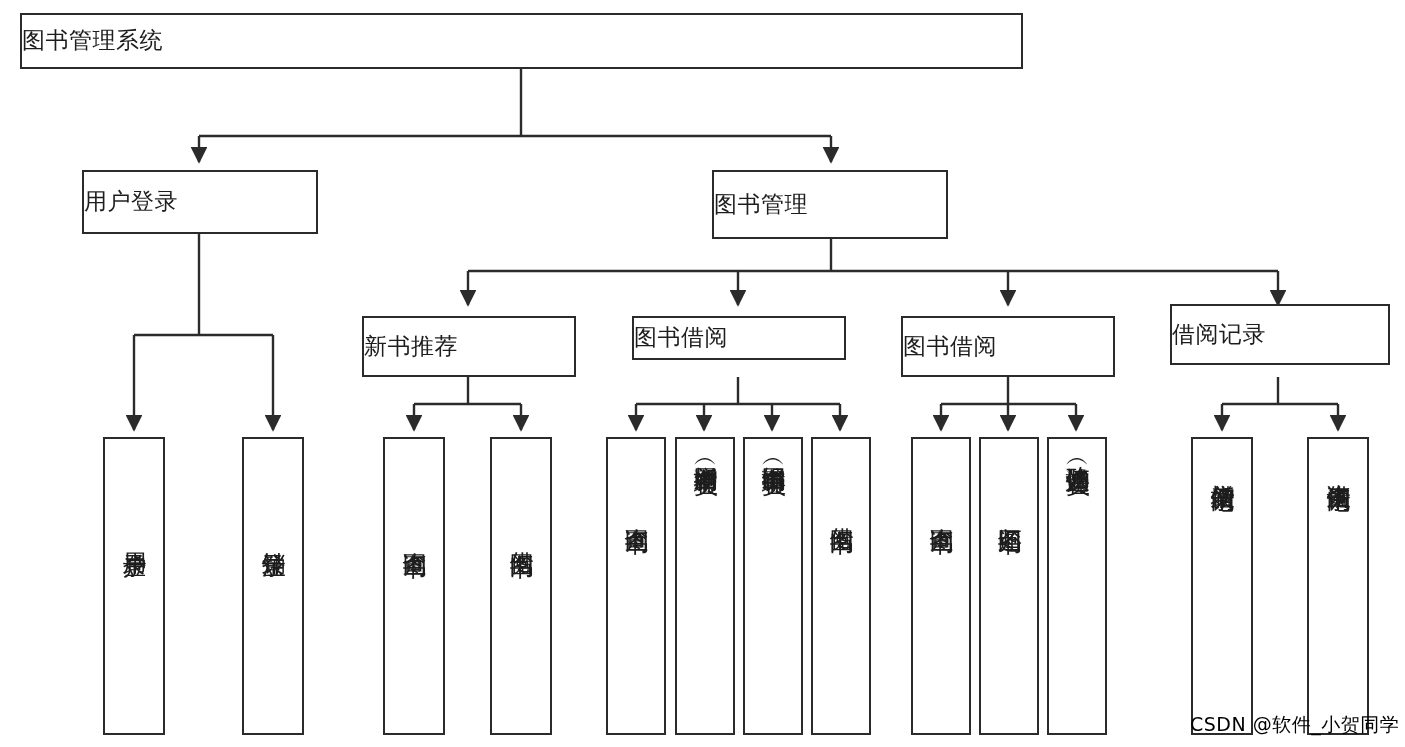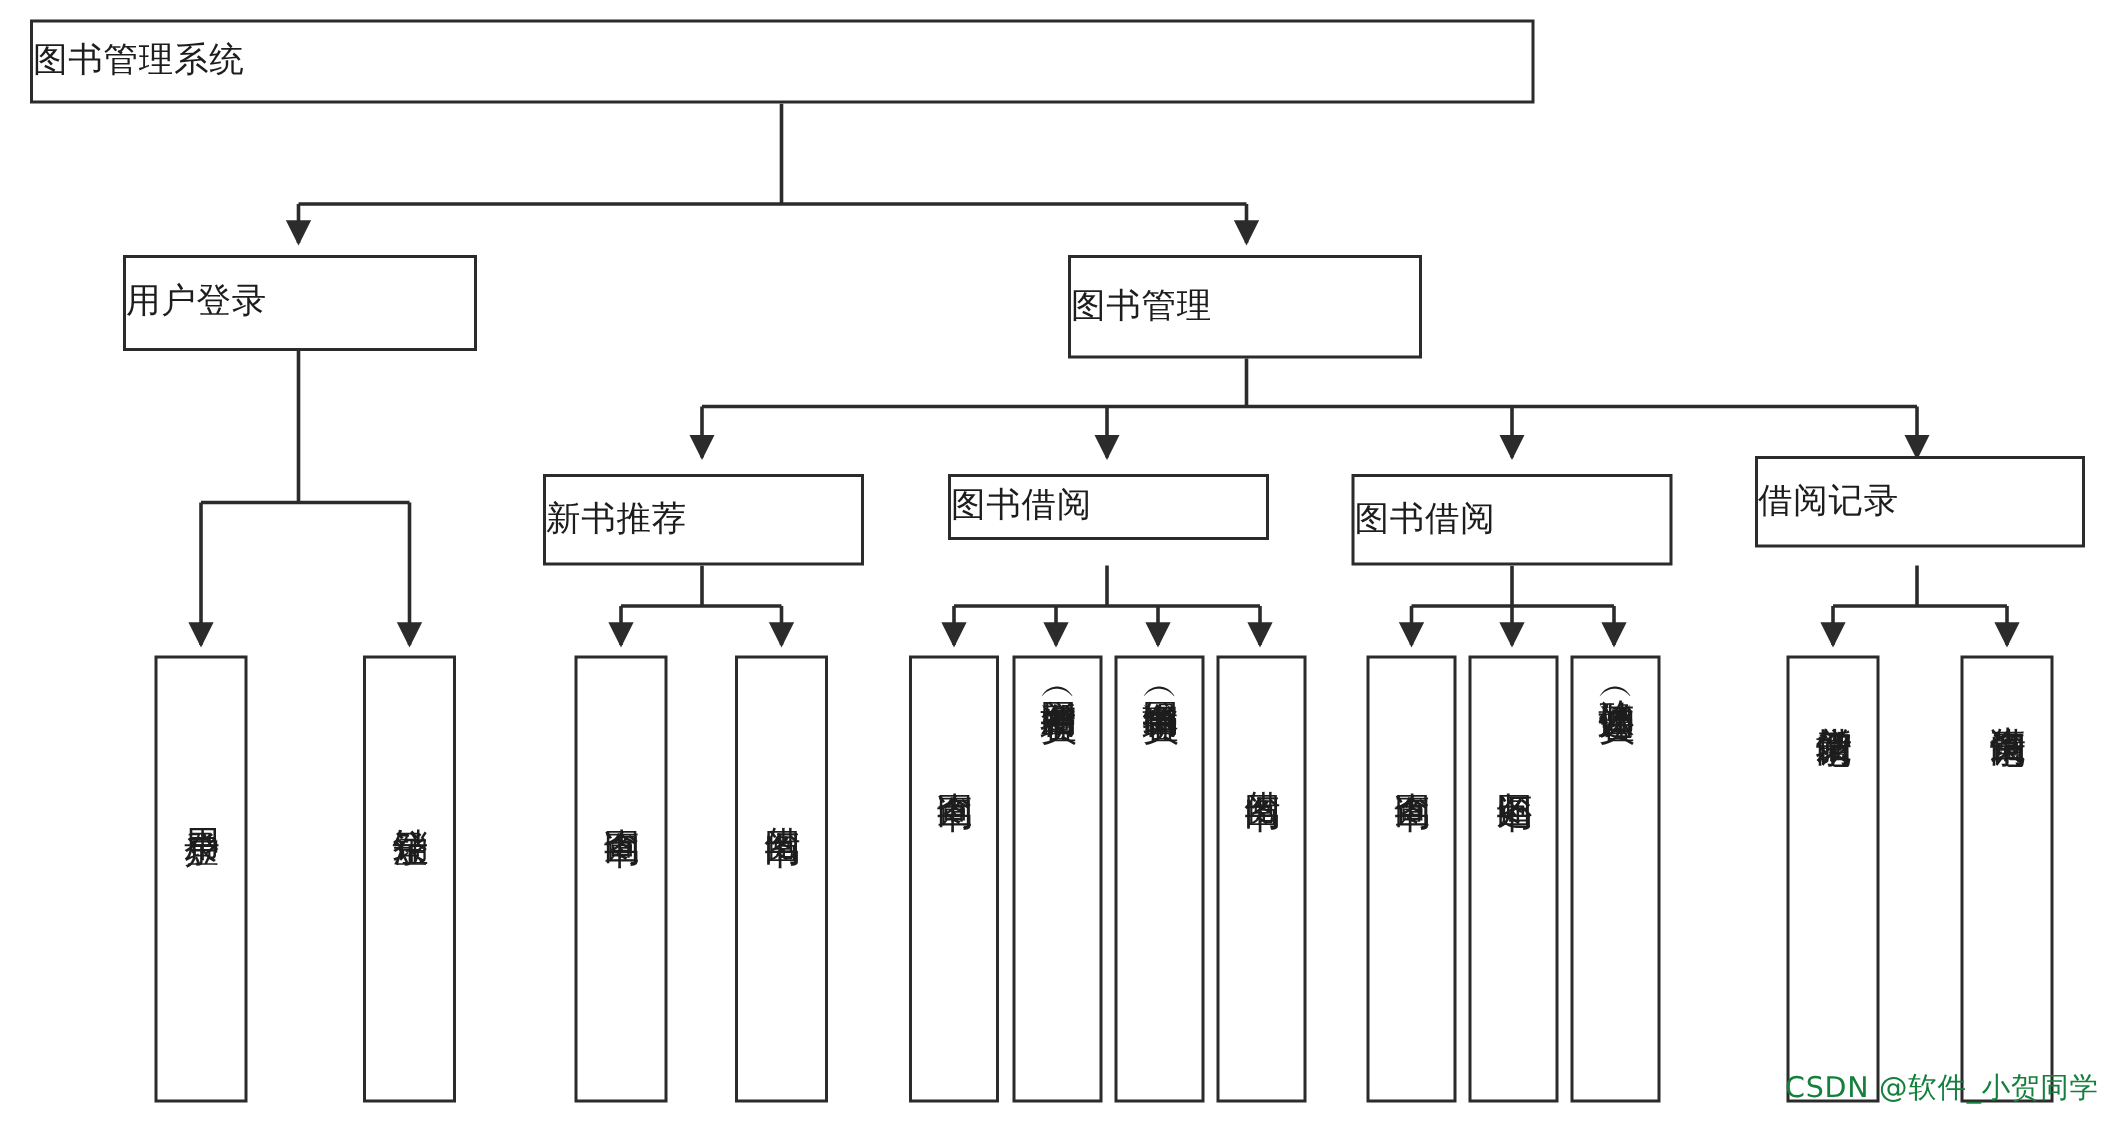--- a/index.html
+++ b/index.html
@@ -63,21 +63,21 @@
     margin-top: 62px;
   }
   .node-v.leaf-short .node-label {
     margin-top: 86px;
   }
   .watermark {
     position: absolute;
     left: 1190px;
     top: 712px;
     font-size: 19px;
-    color: #15803d;
+    color: #000000;
     white-space: nowrap;
     letter-spacing: 0.5px;
     pointer-events: none;
   }
 </style>
 </head>
 <body>
 
 <div id="diagram-root">
 

